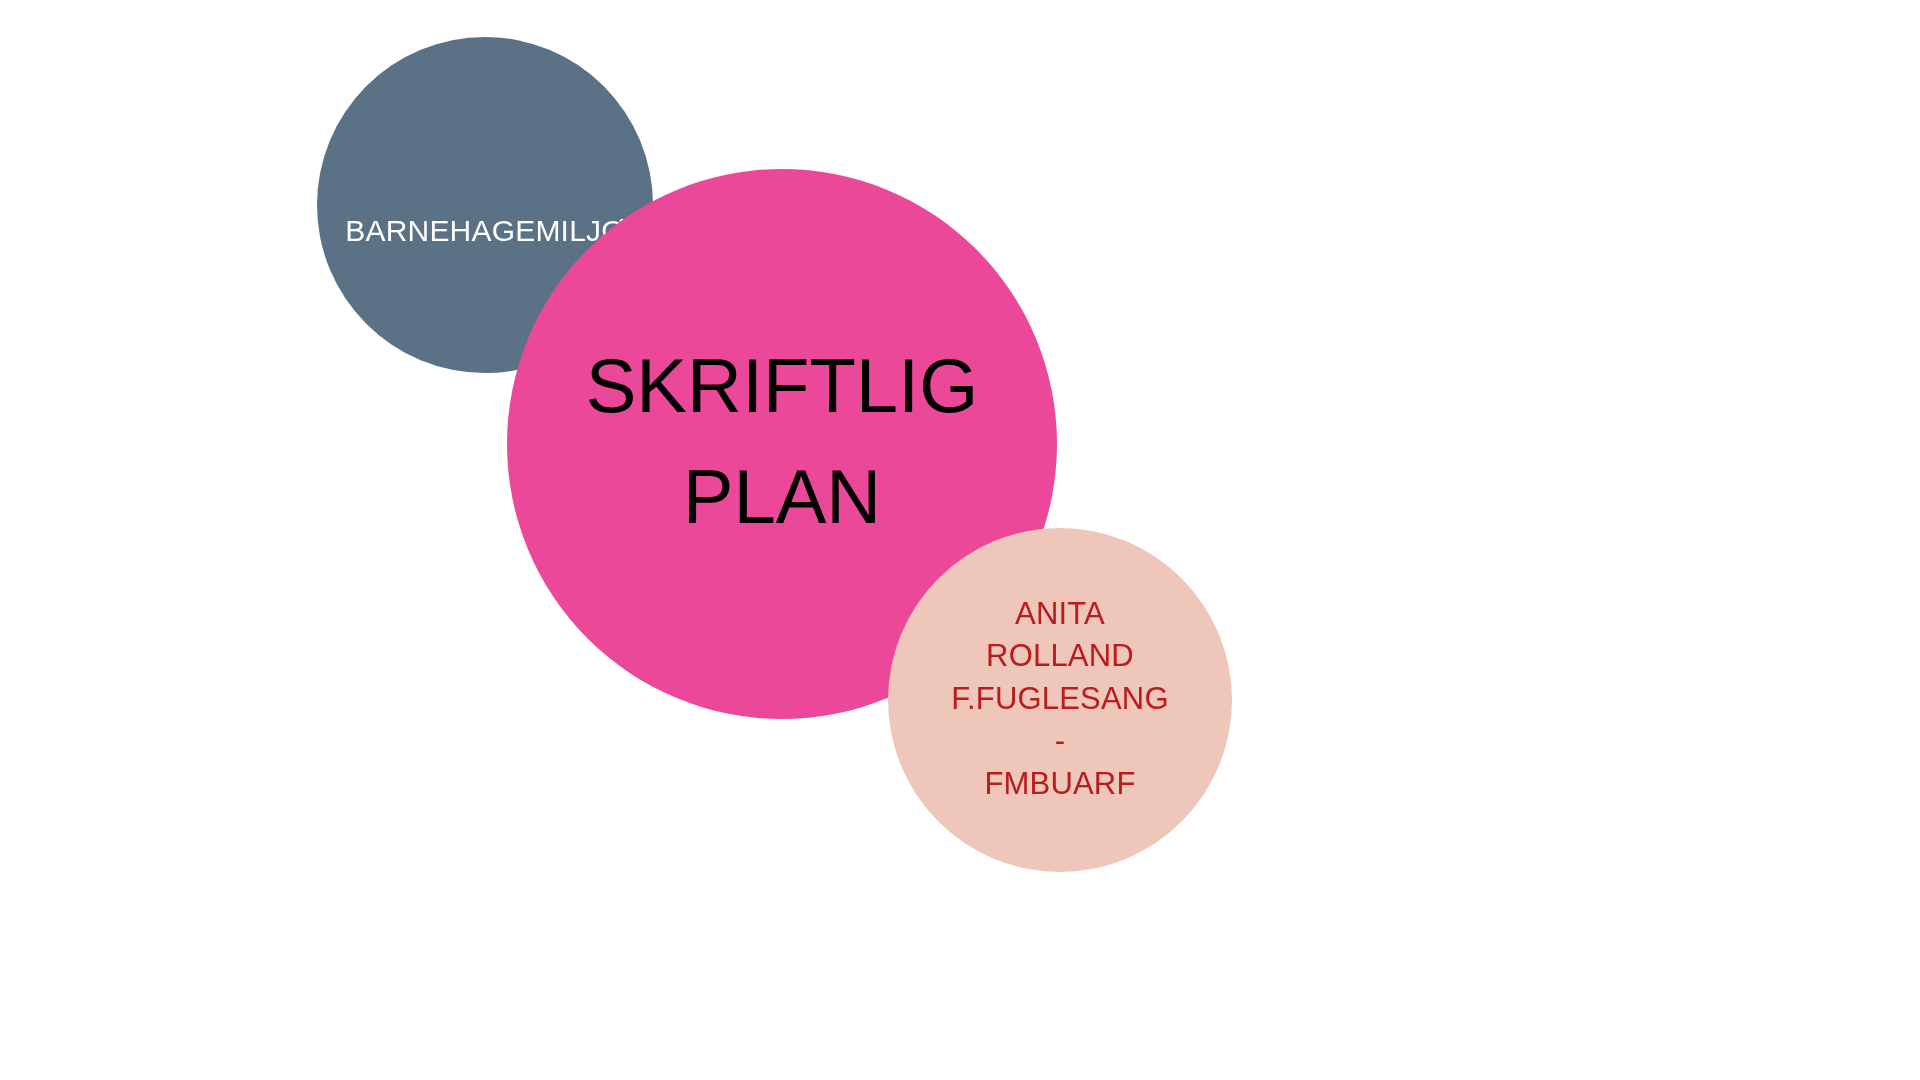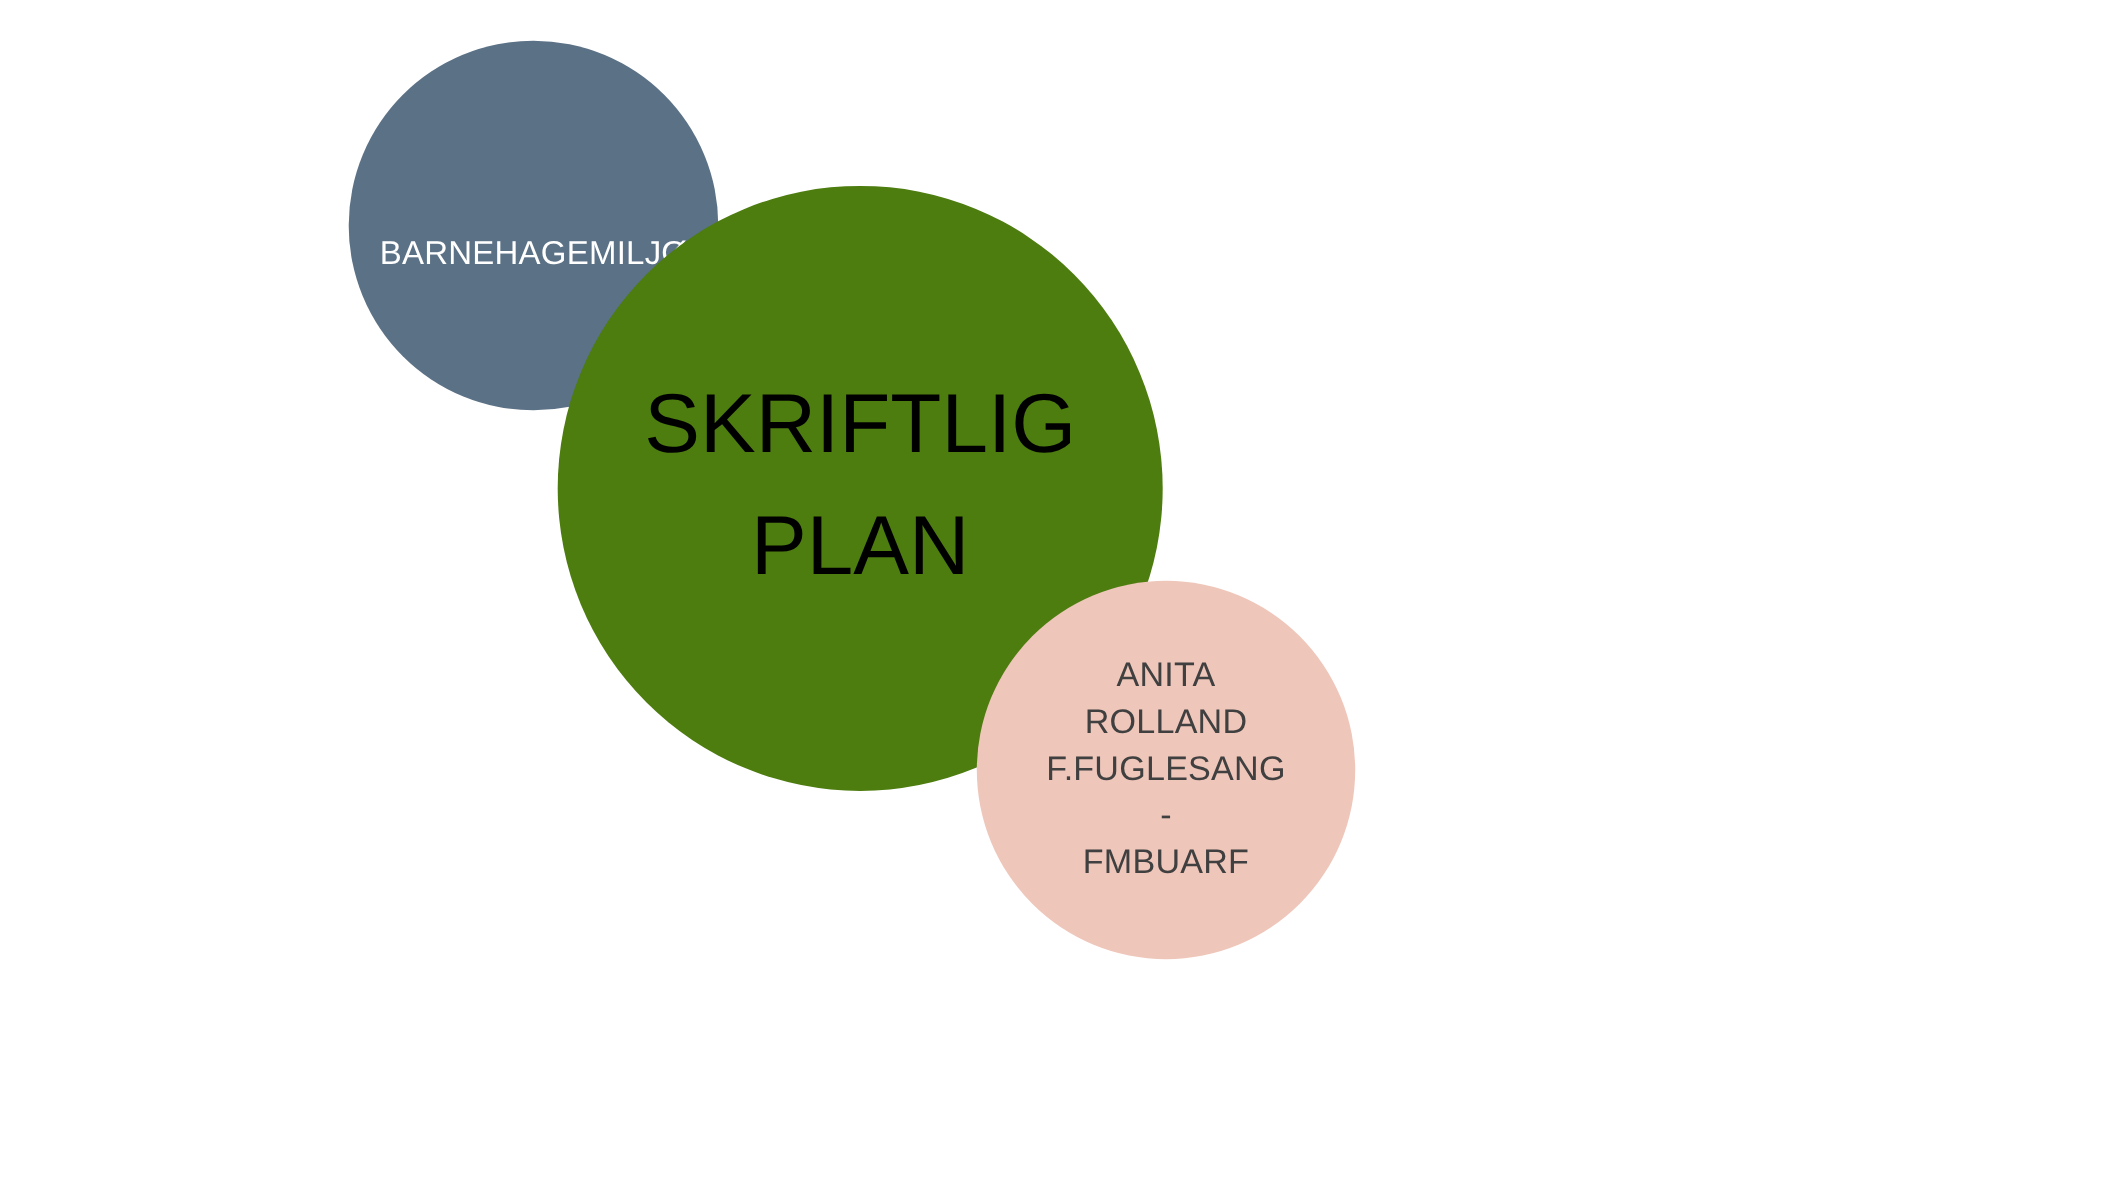--- a/index.html
+++ b/index.html
@@ -58,42 +58,42 @@
     font-size: 30px;
     line-height: 1.2;
   }
 
   
   #bubble-title {
     left: 507px;
     top: 169px;
     width: 550px;
     height: 550px;
-    background: #4d7c0f;
+    background: #ec4899;
     z-index: 2;
   }
   #bubble-title .bubble-text {
     color: #000000;
     font-size: 76px;
     line-height: 1.46;
     letter-spacing: 0px;
     padding-bottom: 4px;
   }
 
   
   #bubble-author {
     left: 888px;
     top: 528px;
     width: 344px;
     height: 344px;
     background: #EFC6BA;
     z-index: 3;
   }
   #bubble-author .bubble-text {
-    color: #404040;
+    color: #b91c1c;
     font-size: 31px;
     line-height: 1.37;
     padding-bottom: 2px;
   }
 </style>
 </head>
 <body>
 
 <div id="slide">
 

